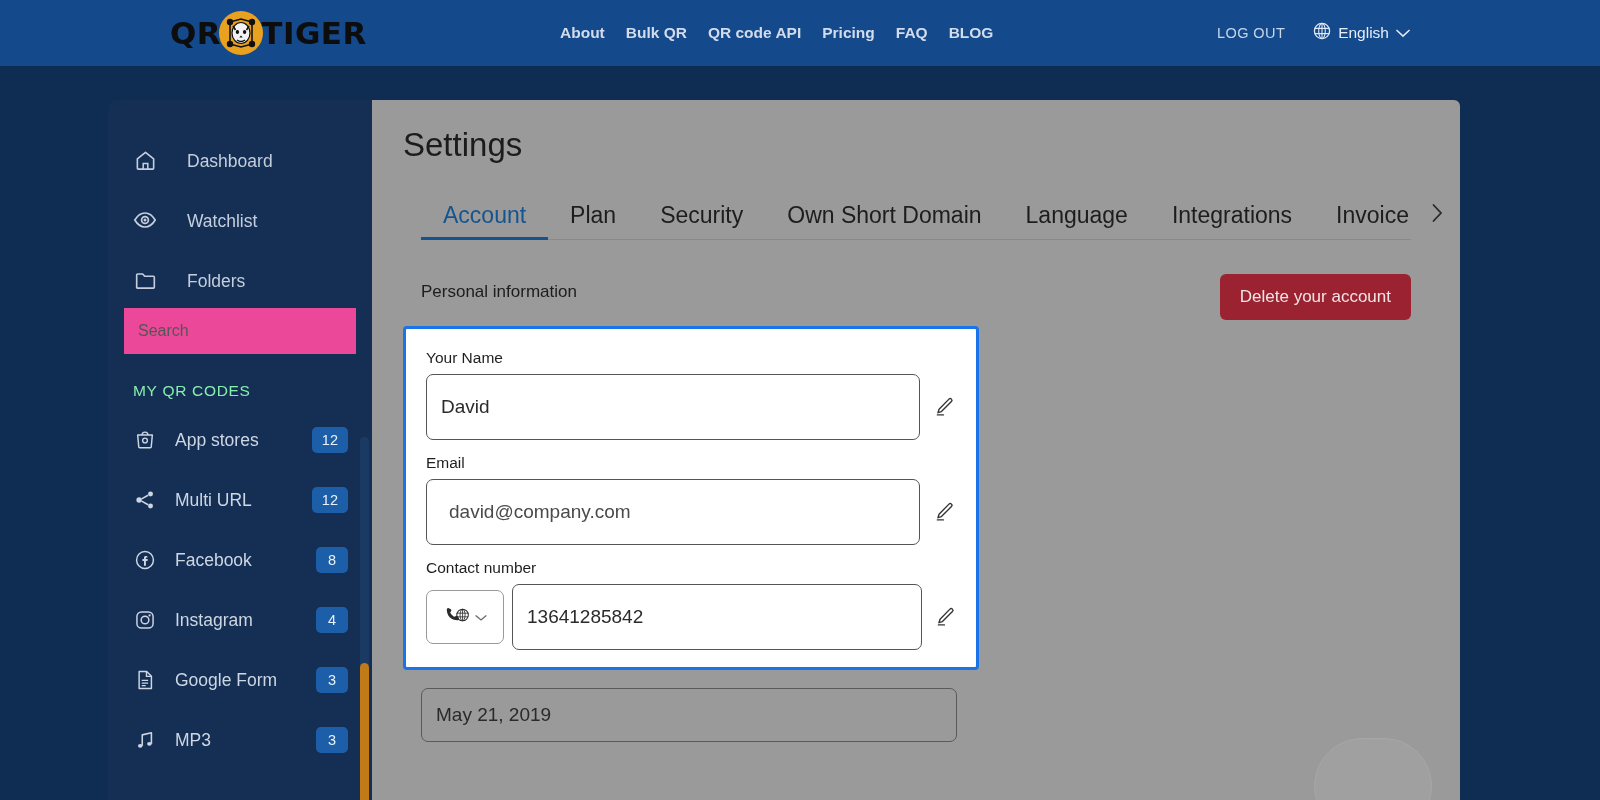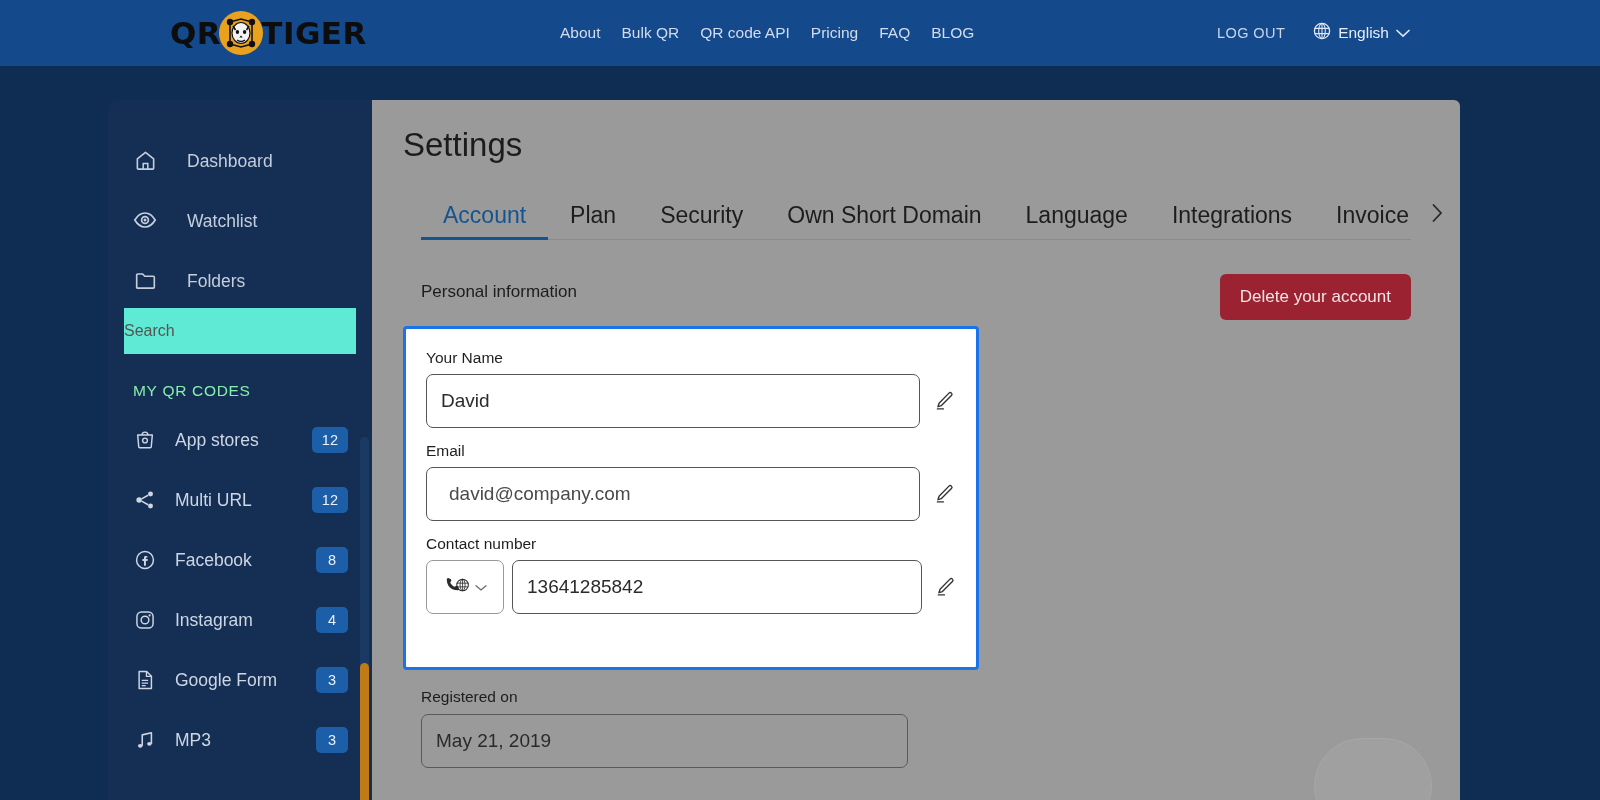--- a/index.html
+++ b/index.html
@@ -34,20 +34,21 @@
   }
   .tiger-face { display: block; }
 
   .mainnav {
     position: absolute; left: 560px; top: 0; height: 66px;
     display: flex; align-items: center; gap: 21px;
   }
   .mainnav a {
     color: #d3dceb; font-size: 15.5px; text-decoration: none;
     white-space: nowrap;
+    font-weight: bold;
   }
 
   .topright {
     position: absolute; right: 190px; top: 0; height: 66px;
     display: flex; align-items: center; gap: 28px;
   }
   .logout { color: #c9d6e6; font-size: 14.5px; letter-spacing: 0.4px; }
   .lang {
     display: flex; align-items: center; gap: 7px;
     color: #e6edf6; font-size: 15.5px;
@@ -67,22 +68,22 @@
     height: 60px; padding-left: 25px; gap: 30px;
     color: #c4cedd; font-size: 17.5px;
   }
   .side-item .ico { width: 24px; display: flex; align-items: center; justify-content: center; flex: 0 0 24px; }
 
   .searchrow {
     margin: 16px 0 0 16px; display: flex;
     width: 232px; height: 46px; overflow: hidden;
   }
   .searchbox {
-    flex: 1; background: #5eead4; border: none; outline: none;
-    padding: 0 0; font-size: 16px; color: #333;
+    flex: 1; background: #ec4899; border: none; outline: none;
+    padding: 0 14px; font-size: 16px; color: #333;
     font-family: "Liberation Sans", sans-serif;
   }
   .searchbox::placeholder { color: #555; }
 
   .section-title {
     color: #86efac; font-size: 15.5px; letter-spacing: 0.7px;
     padding: 28px 0 10px 25px;
   }
   .qr-item {
     display: flex; align-items: center;
@@ -160,21 +161,21 @@
     width: 576px; height: 344px;
     background: #ffffff;
     border: 3px solid #1a73e8;
     border-radius: 4px;
     padding: 20px 20px 0 20px;
   }
   .field { margin-bottom: 14px; }
   .field-label { font-size: 15.5px; color: #1f1f1f; margin-bottom: 7px; }
   .field-row { display: flex; align-items: center; gap: 12px; }
   .input {
-    width: 496px; height: 54px;
+    width: 496px; height: 66px;
     border: 1px solid #555; border-radius: 7px;
     display: flex; align-items: center; padding: 0 14px;
     font-size: 19px; color: #2b2b2b; background: #fff;
   }
   .input.muted { color: #4a4a4a; padding-left: 22px; }
   .pencil { width: 24px; display: flex; align-items: center; justify-content: center; }
 
   .phonewrap { display: flex; align-items: center; gap: 8px; }
   .ccode {
     width: 78px; height: 54px;
@@ -182,21 +183,21 @@
     display: flex; align-items: center; justify-content: center; gap: 5px;
     background: #fff;
   }
   .input.phone { width: 410px; }
 
   .reg {
     position: absolute; left: 49px; top: 588px;
   }
   .reg-label { font-size: 15.5px; color: #1d1d1d; margin-bottom: 8px; }
   .reg-input {
-    width: 487px; height: 54px;
+    width: 536px; height: 54px;
     border: 1px solid #5a5a5a; border-radius: 7px;
     display: flex; align-items: center; padding: 0 14px;
     font-size: 19px; color: #2a2a2a;
   }
 
   .chatwidget {
     position: absolute; right: 28px; bottom: -34px;
     width: 118px; height: 96px; border-radius: 54px;
     background: #a0a0a0;
     border: 1px solid #a7a7a7;
@@ -453,20 +454,19 @@
             <svg width="22" height="22" viewBox="0 0 24 24" aria-hidden="true">
               <path d="M17.4 3.4 a1.9 1.9 0 0 1 2.7 2.7 L9.2 17 L5.4 18.2 L6.6 14.4 Z" fill="none" stroke="#333" stroke-width="1.5" stroke-linejoin="round"></path>
               <path d="M4.8 20.6 h6.6" stroke="#333" stroke-width="1.5" stroke-linecap="round"></path>
             </svg>
           </span>
         </div>
       </div>
     </section>
 
     <div class="reg">
-      <div class="reg-label">Registered on</div>
       <div class="reg-input">May 21, 2019</div>
     </div>
 
     <div class="chatwidget"></div>
   </main>
 
 </div>
 
 </body></html>

